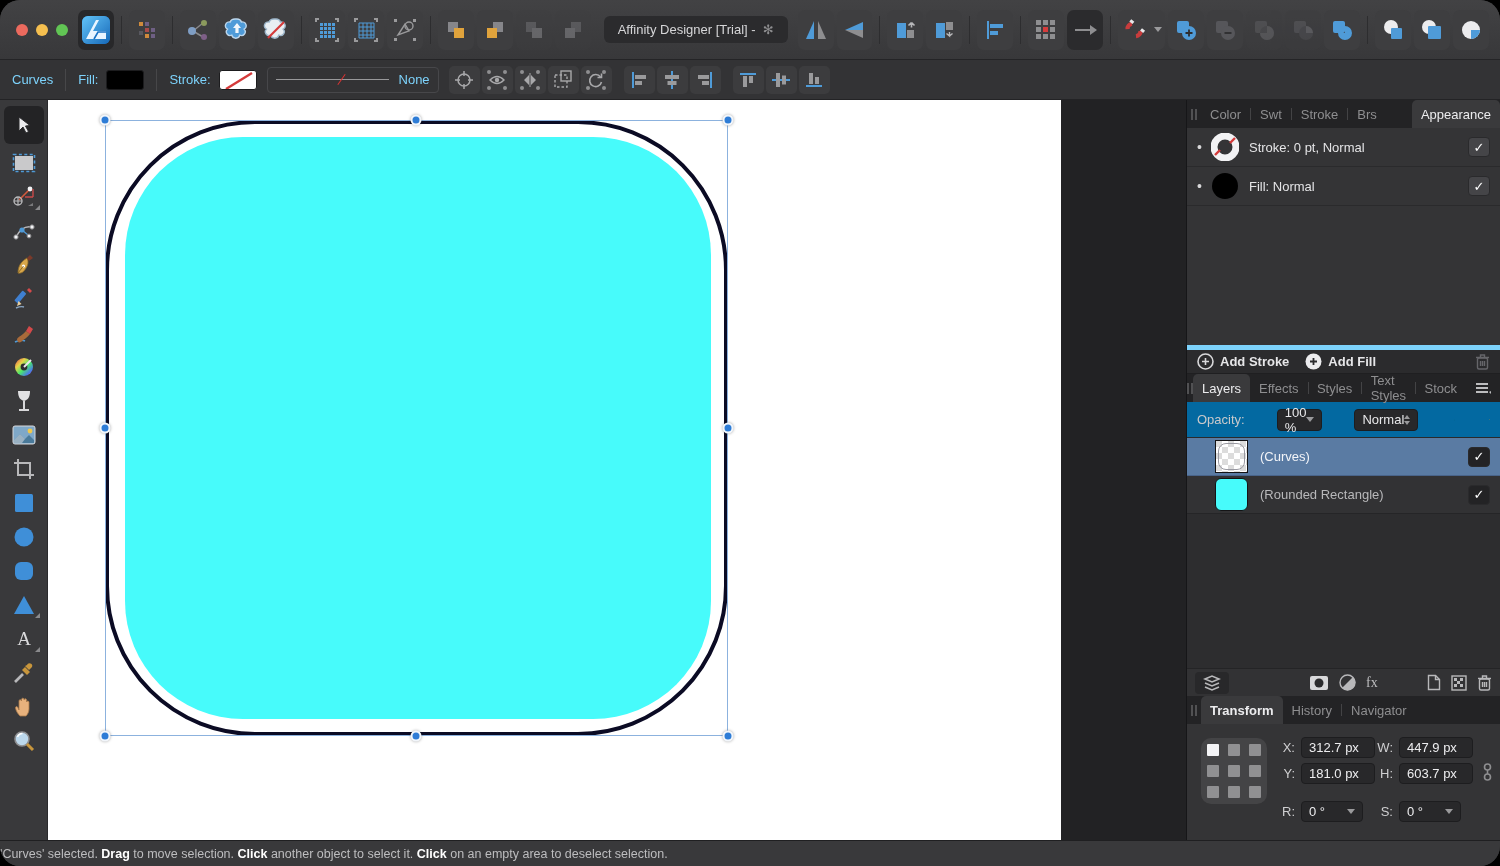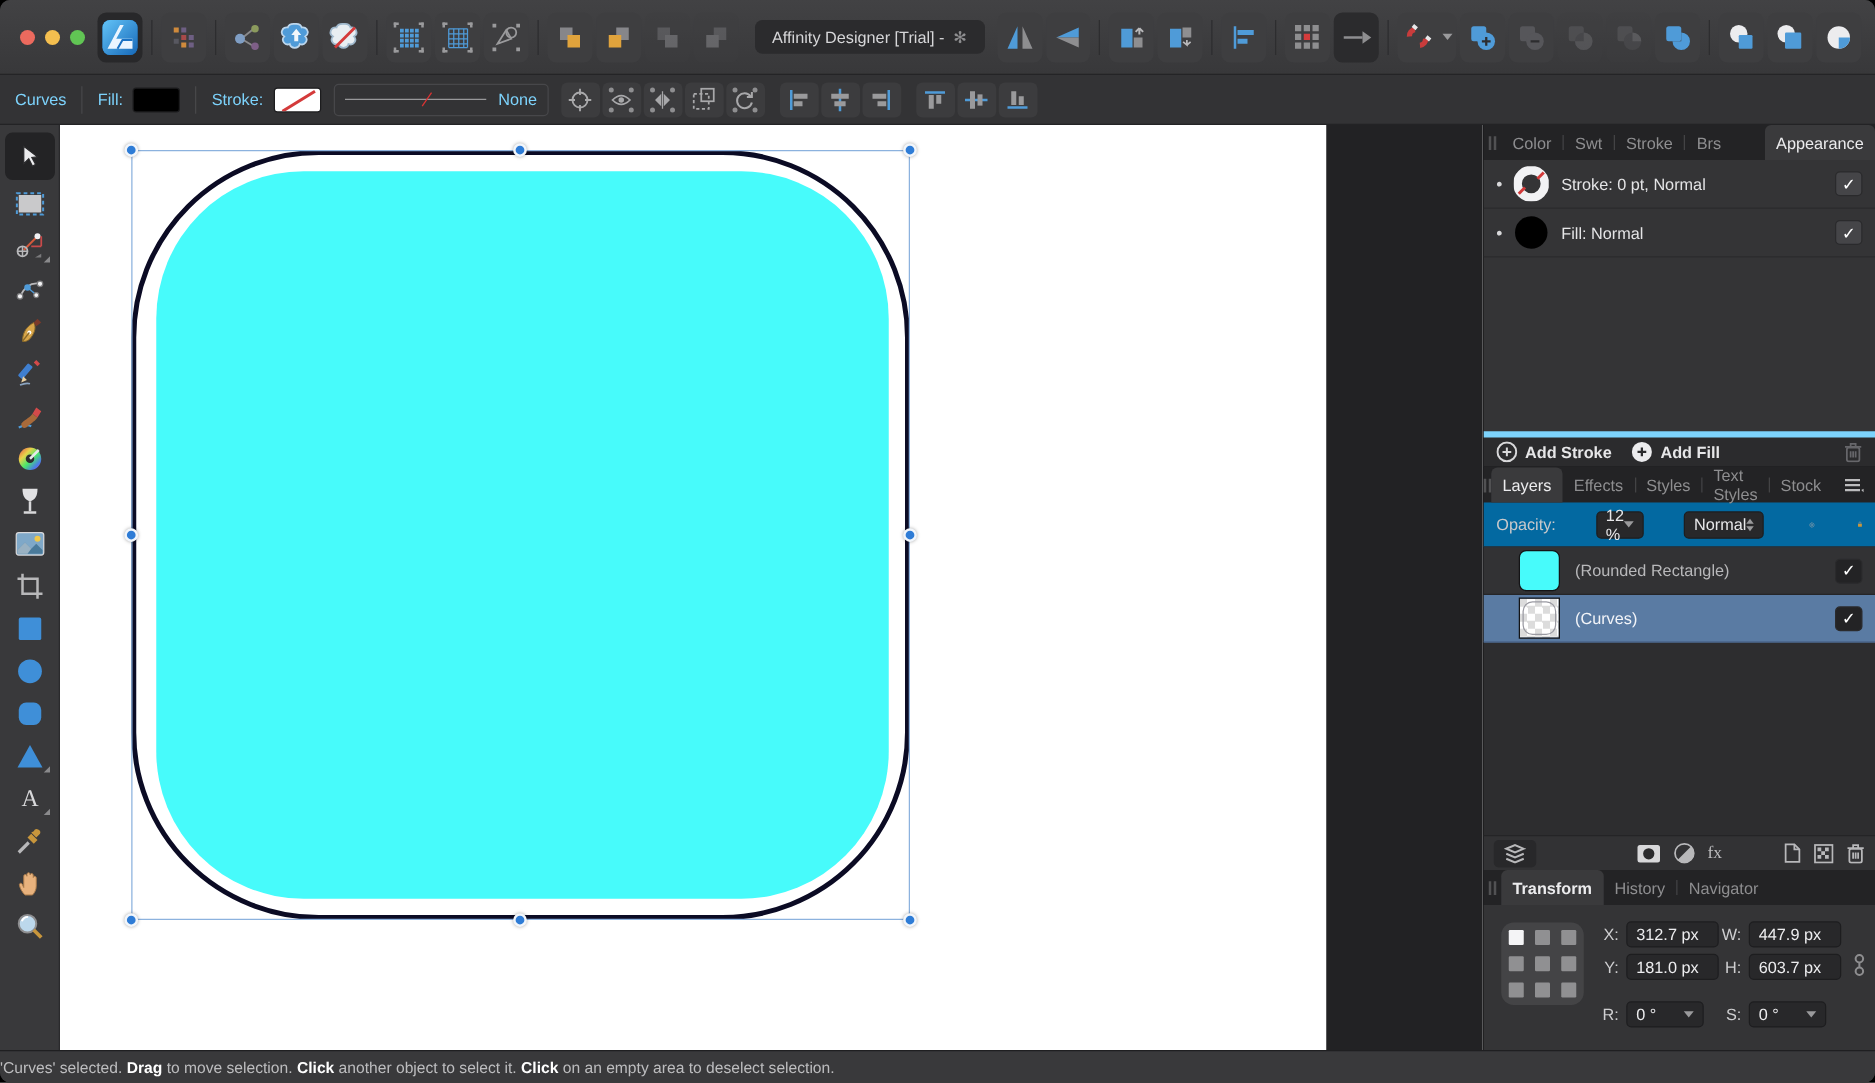--- a/index.html
+++ b/index.html
@@ -1,17 +1,17 @@
 <!DOCTYPE html>
 <html><head>
 <meta charset="utf-8">
 <style>
   * { margin:0; padding:0; box-sizing:border-box; }
   html,body { width:1500px; height:866px; background:#000; font-family:"Liberation Sans", sans-serif; overflow:hidden; }
-  .window { width:1500px; height:866px; display:flex; flex-direction:column; border-radius:8px; overflow:hidden; background:#333335; }
+  .window { width:1500px; height:866px; display:flex; flex-direction:column; border-radius:20px; overflow:hidden; background:#333335; }
 
   
   .toolbar { height:60px; flex:0 0 60px; background:linear-gradient(#424244,#38383a); border-bottom:1px solid #242426; display:flex; align-items:center; padding:0 8px; }
   .traffic { display:flex; gap:8px; margin:0 10px 0 8px; }
   .traffic span { width:12px; height:12px; border-radius:50%; display:block; }
   .tl-red{background:#ec6a5e;} .tl-yellow{background:#f5bf4f;} .tl-green{background:#61c554;}
   .tbtn { width:40px; height:40px; border-radius:7px; background:#3e3e40; display:flex; align-items:center; justify-content:center; margin-right:3px; }
   .tbtn.pressed { background:#2b2b2d; }
   .tbtn.logo { background:#28282a; width:40px; }
   .tbtn.wide { width:52px; }
@@ -759,21 +759,21 @@
           <svg width="16" height="12" viewBox="0 0 16 12">
               <path d="M1 2 h12 M1 6 h12 M1 10 h12" stroke="#bcbcbe" stroke-width="1.8"></path>
               <path d="M14 10 l2 2 v-3z" fill="#bcbcbe"></path>
             </svg>
         </div>
       </div>
 
       <div class="opacity-row">
         <span>Opacity:</span>
         <div class="dd" style="margin-left:8px; width:66px;">
-          <span>12 %</span>
+          <span>100 %</span>
             <span class="caret-dn" style="margin-left:auto;"></span>
         </div>
         <div class="dd" style="margin-left:8px; width:128px;">
           <span>Normal</span>
           <span class="stepper">
               <i class="up"></i>
               <i class="dn"></i>
             </span>
         </div>
         <svg width="18" height="18" viewBox="0 0 18 18" style="margin-left:12px;">
@@ -789,28 +789,28 @@
               <line x1="12.6" y1="5.4" x2="14.7" y2="3.3"></line>
             </g>
           </svg>
         <svg width="14" height="17" viewBox="0 0 14 17" style="margin-left:10px;">
             <rect x="1.5" y="7" width="11" height="8.5" rx="1.5" fill="#c8963c"></rect>
             <path d="M4 7 v-2.5 a3 3 0 0 1 6 0 V7" fill="none" stroke="#9a9a9c" stroke-width="1.8"></path>
           </svg>
       </div>
 
       <div class="layer-list">
+        <div class="layer-row sel">
+          <span class="thumb checker"></span>
+          <span class="layer-label">(Curves)</span>
+          <span class="chk dark"></span>
+        </div>
         <div class="layer-row">
           <span class="thumb" style="background:#47fbfb; border-radius:6px;"></span>
           <span class="layer-label">(Rounded Rectangle)</span>
-          <span class="chk dark"></span>
-        </div>
-        <div class="layer-row sel">
-          <span class="thumb checker"></span>
-          <span class="layer-label">(Curves)</span>
           <span class="chk dark"></span>
         </div>
       </div>
 
       <div class="layers-footer">
         <div class="lf-btn">
           <svg width="18" height="16" viewBox="0 0 18 16">
               <path d="M2 4 l7 -3 7 3 -7 3z M2 8 l7 3 7 -3 M2 12 l7 3 7 -3" fill="none" stroke="#b8b8ba" stroke-width="1.6"></path>
             </svg>
         </div>

